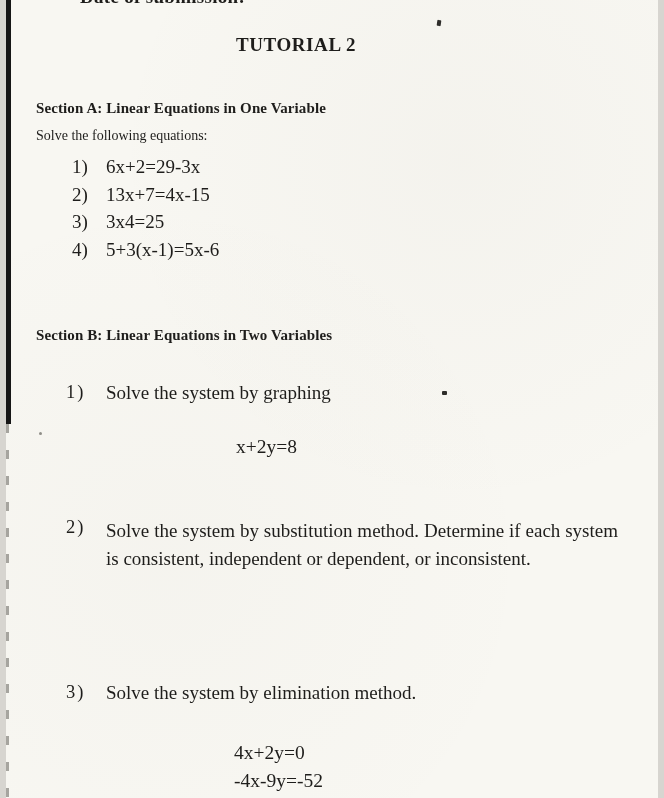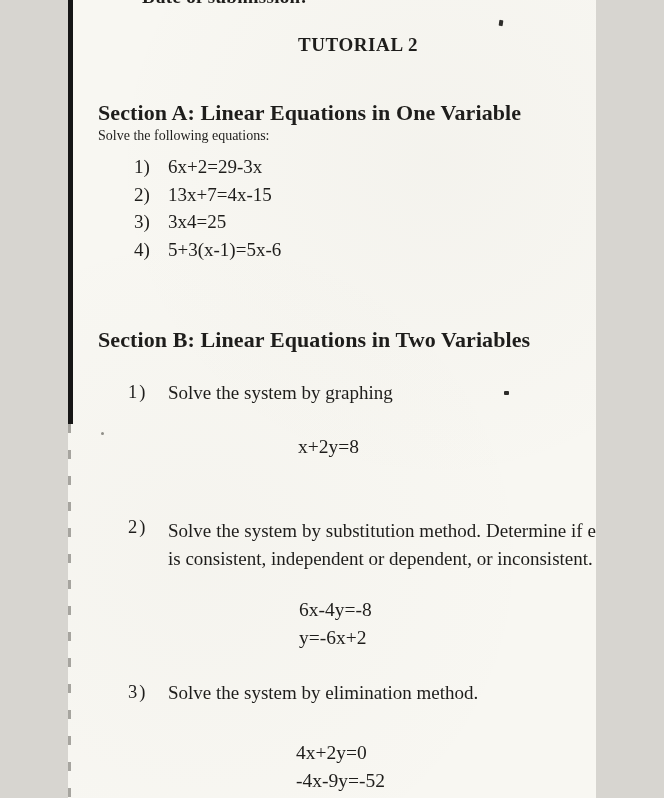--- a/index.html
+++ b/index.html
@@ -1,18 +1,18 @@
 <!DOCTYPE html>
 <html><head>
 <meta charset="utf-8">
 <style>
   html, body { margin: 0; padding: 0; background: #d7d5d0; }
   .page {
     position: relative;
-    width: 528px;
+    width: 652px;
     height: 798px;
     margin: 0 auto;
     background:
       radial-gradient(circle at 70% 20%, rgba(120,110,90,0.03), transparent 45%),
       radial-gradient(circle at 25% 70%, rgba(120,110,90,0.025), transparent 50%),
       #f8f7f2;
     overflow: hidden;
     font-family: "Liberation Serif", serif;
     color: #1e1d1b;
   }
@@ -56,21 +56,21 @@
     width: 580px;
     text-align: center;
     font-weight: bold;
     font-size: 19px;
     letter-spacing: 0.6px;
   }
 
   .sec-heading {
     position: absolute; left: 30px;
     font-weight: bold;
-    font-size: 22px;
+    font-size: 15px;
     letter-spacing: 0.1px;
     white-space: nowrap;
   }
   .sec-a-heading { top: 100px; }
   .sec-b-heading { top: 327px; text-align: right; }
 
   .sec-a-intro {
     position: absolute; left: 30px; top: 128px;
     font-size: 14px;
   }
@@ -157,24 +157,20 @@
   <div class="sec-heading sec-b-heading">Section B: Linear Equations in Two Variables</div>
 
   <span class="b-num b-num-1">1)</span>
   <span class="b-text b-text-1">Solve the system by graphing</span>
   <div class="eq-group eq-group-1">
     <div>x+2y=8</div>
   </div>
 
   <span class="b-num b-num-2">2)</span>
   <span class="b-text b-text-2">Solve the system by substitution method. Determine if each system is consistent, independent or dependent, or inconsistent.</span>
-  <div class="eq-group eq-group-2">
-    <div>6x-4y=-8</div>
-    <div>y=-6x+2</div>
-  </div>
 
   <span class="b-num b-num-3">3)</span>
   <span class="b-text b-text-3">Solve the system by elimination method.</span>
   <div class="eq-group eq-group-3">
     <div>4x+2y=0</div>
     <div>-4x-9y=-52</div>
   </div>
 
 </div>
 

